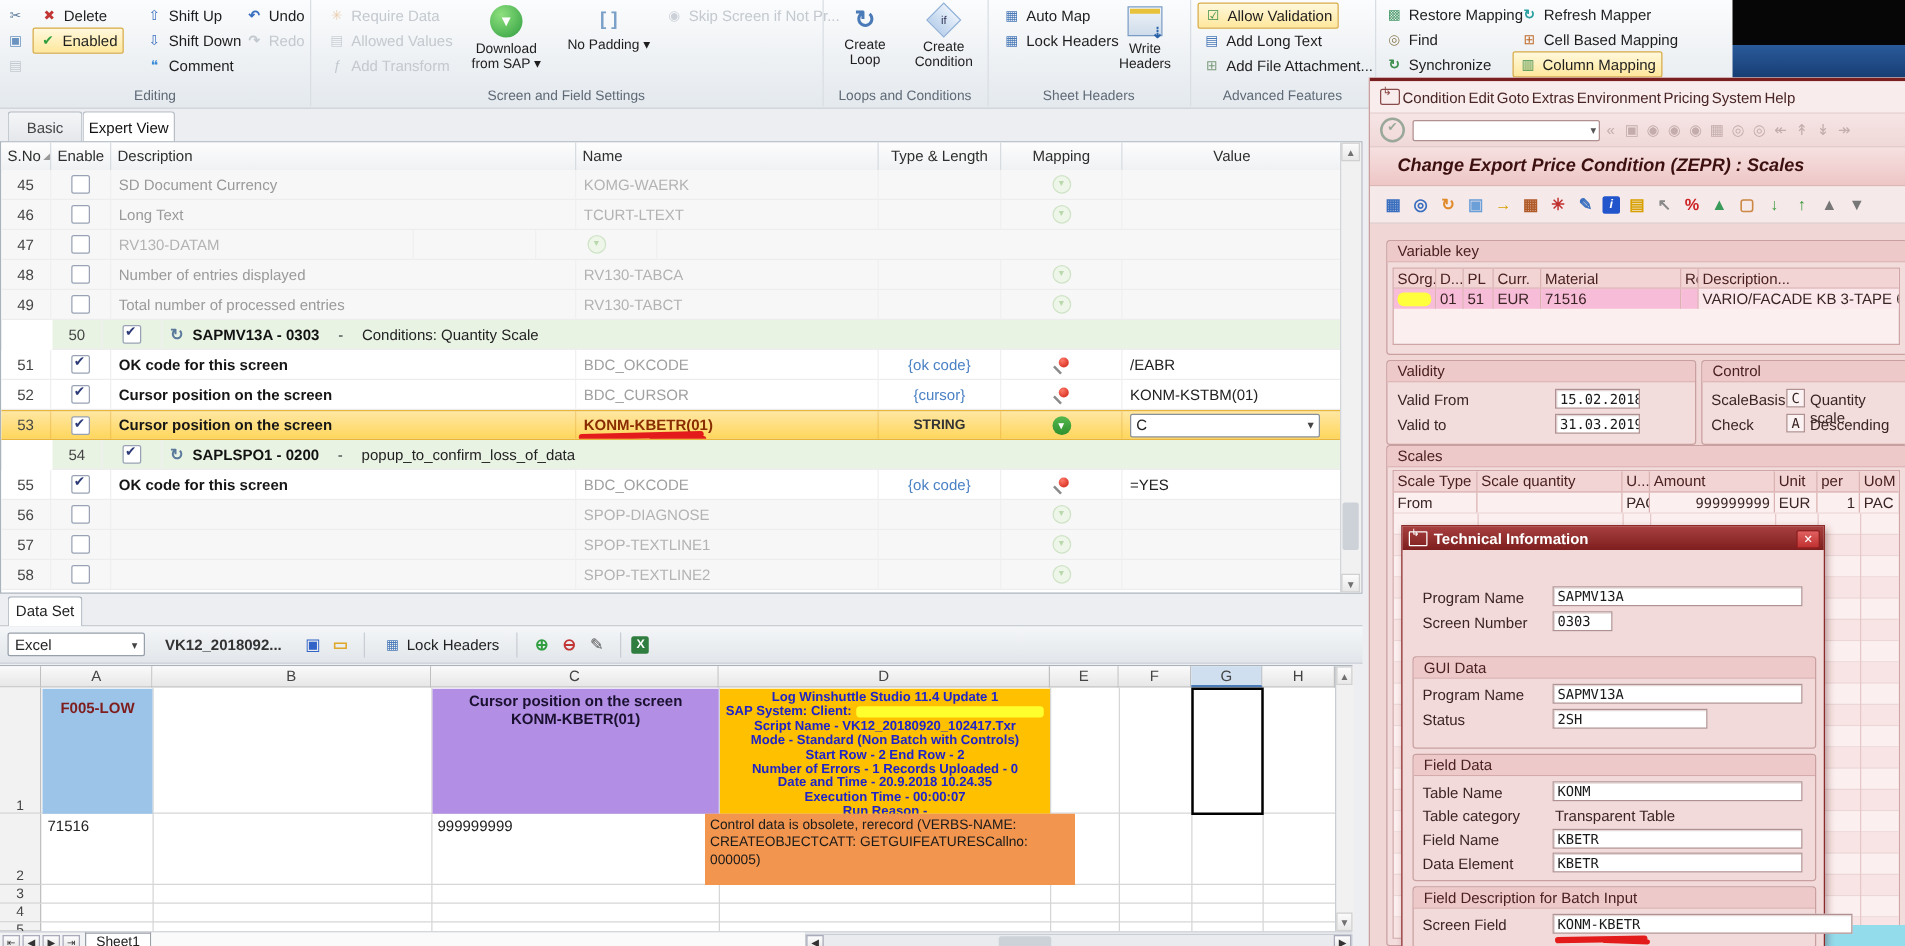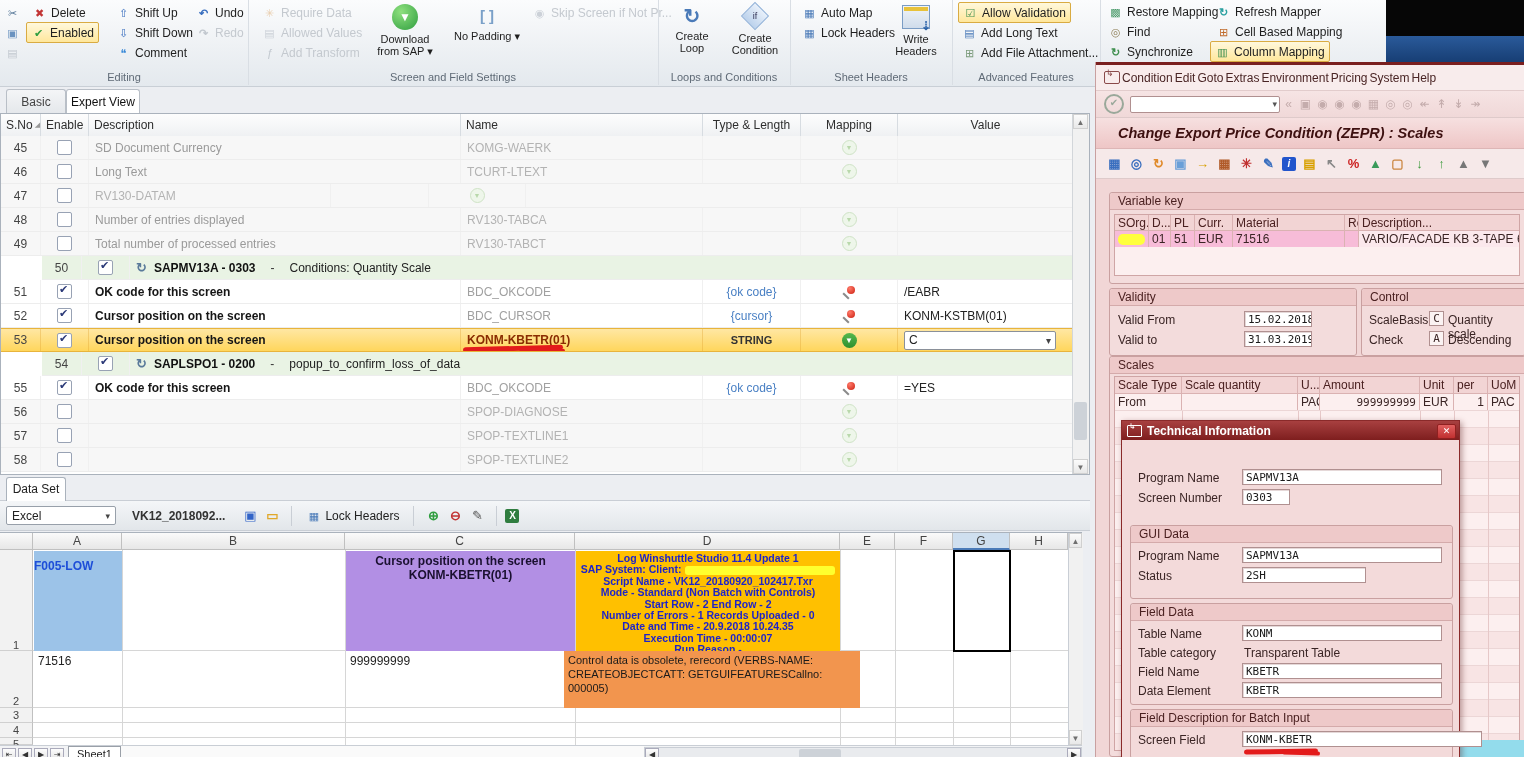--- a/index.html
+++ b/index.html
@@ -150,21 +150,21 @@
          border-top:1px solid #aab2bc;}
   .shh{position:absolute;top:0;height:17px;background:linear-gradient(#fafafa,#e7e7e7);
        border-right:1px solid #c0c0c0;border-bottom:1px solid #c0c0c0;box-sizing:border-box;
        text-align:center;line-height:16px;color:#444;font-size:12px;}
   .shh.sel{background:#cfdfef;border-bottom:2px solid #4a7ab8;}
   .rnh{position:absolute;left:0;width:33px;background:#f2f2f2;border-right:1px solid #c0c0c0;
        border-bottom:1px solid #d0d0d0;box-sizing:border-box;text-align:center;color:#444;font-size:11px;}
   .colline{position:absolute;top:17px;height:195px;border-right:1px solid #d6d6d6;}
   .rowline{position:absolute;left:33px;width:1035px;border-bottom:1px solid #d6d6d6;}
   .cell{position:absolute;box-sizing:border-box;overflow:hidden;}
-  #cellA1{background:#9cc3e8;font-weight:bold;text-align:left;padding-top:8px;color:#1d4ed8;}
+  #cellA1{background:#9cc3e8;font-weight:bold;text-align:center;padding-top:8px;color:#7f1d1d;}
   #cellC1{background:#b28fe4;font-weight:bold;text-align:center;padding-top:3px;color:#1a1030;white-space:pre-line;line-height:14px;}
   #cellD1{background:#ffc000;color:#1f24c8;font-weight:bold;font-size:10.5px;line-height:11.4px;text-align:center;padding-top:2px;}
   .redact{display:inline-block;width:150px;height:9px;background:#ffff2e;border-radius:3px;vertical-align:middle;margin-left:4px;}
   #cellD2{background:#f2954e;color:#1a1a1a;font-size:11px;line-height:14px;text-align:left;padding:2px 4px;}
   #cellA2,#cellC2{padding:2px 4px;}
   #selG1{position:absolute;border:2px solid #000;background:#fff;box-sizing:border-box;}
   #shvsb{position:absolute;left:1068px;top:0;width:14px;height:212px;background:#f1f1f1;border-left:1px solid #c9ced5;}
   #tabbar{position:absolute;left:0;top:212px;width:1082px;height:16px;background:#f2f3f5;border-top:1px solid #c9ced5;
           display:flex;align-items:center;font-size:10px;}
   .navb{width:14px;height:12px;margin-left:2px;background:linear-gradient(#fdfdfd,#e6e6e6);border:1px solid #aab;

